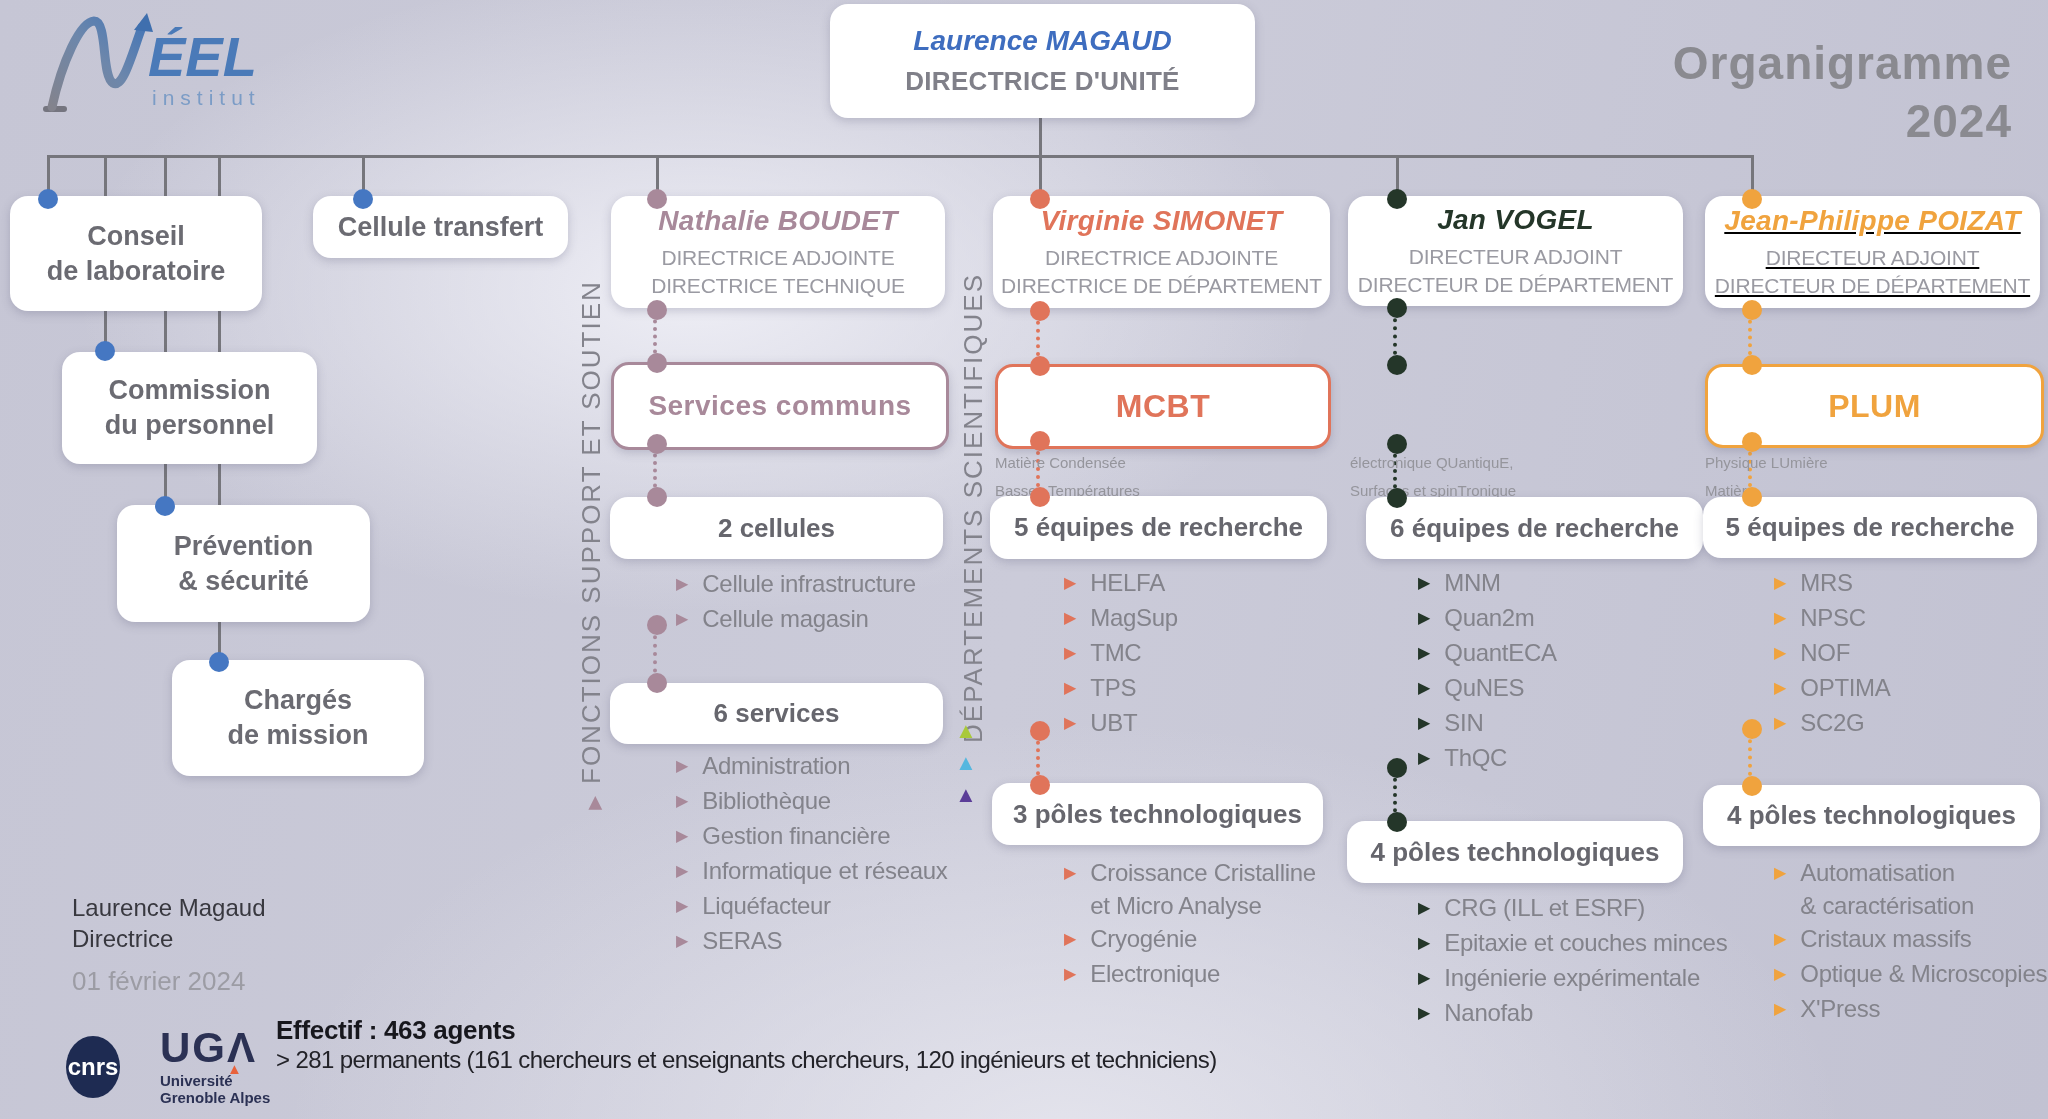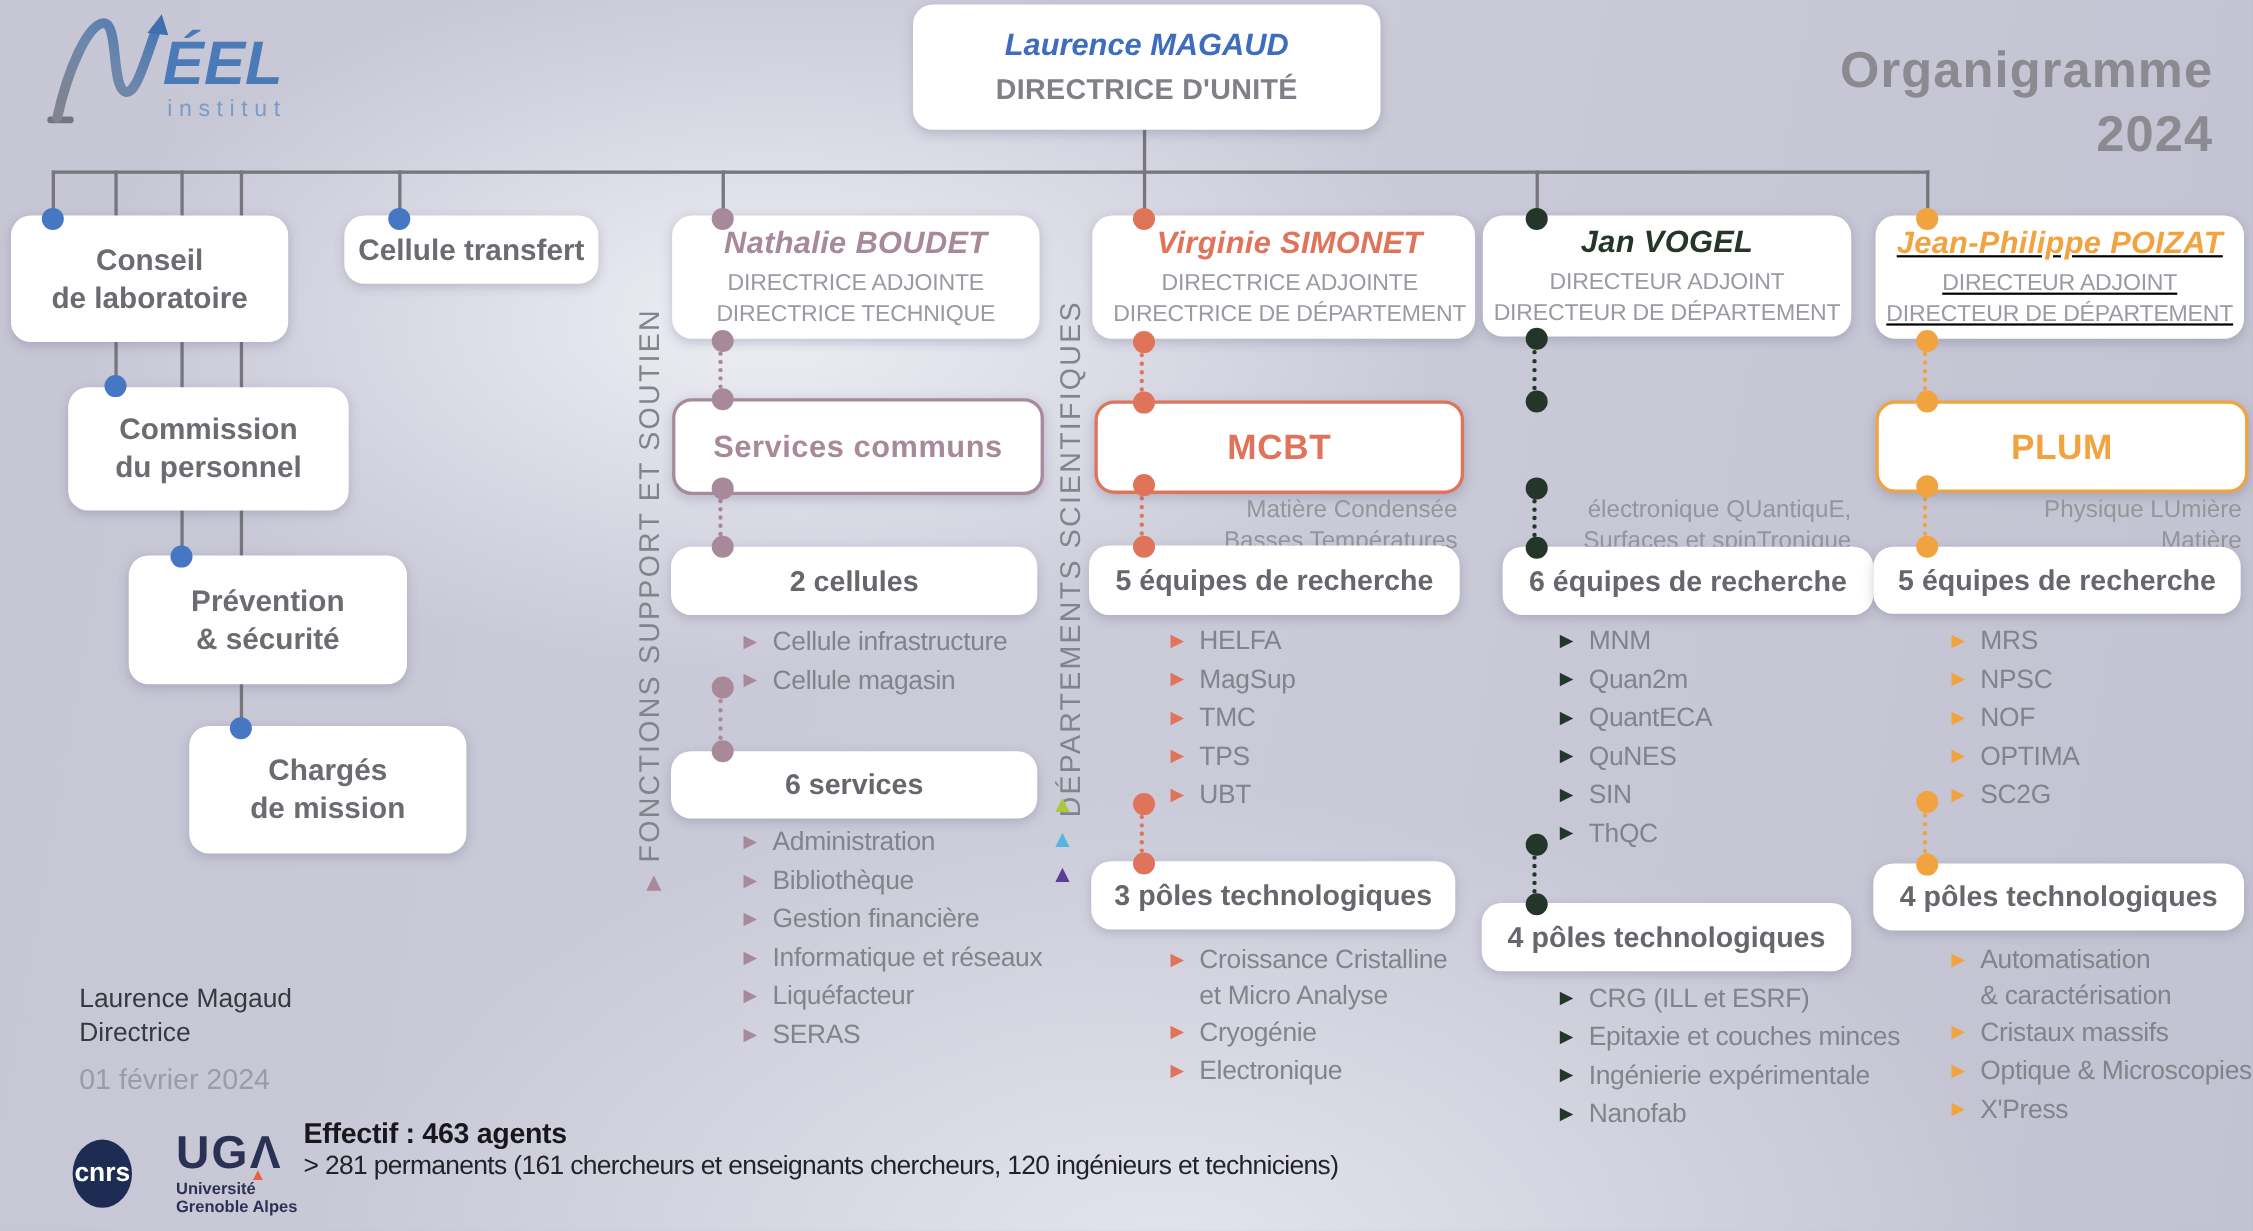--- a/index.html
+++ b/index.html
@@ -16,21 +16,21 @@
   .wbox{position:absolute;background:#fff;border-radius:18px;
     box-shadow:0 3px 10px rgba(80,80,110,.25);
     display:flex;flex-direction:column;align-items:center;justify-content:center;
     text-align:center;z-index:2;}
   .unit{border:3px solid;}
   .gov-label{font-weight:700;font-size:27px;color:#6B6B72;line-height:1.28;}
   .head-name{font-weight:700;font-style:italic;font-size:28px;letter-spacing:.3px;}
   .head-role{font-size:21px;color:#9A9AA2;line-height:1.32;margin-top:7px;letter-spacing:-.2px;}
   .unit-label{font-weight:700;font-size:32px;letter-spacing:.5px;}
   .sec-title{font-weight:700;font-size:26px;color:#66666D;}
-  .caption{position:absolute;z-index:2;text-align:right;font-size:22px;color:#95959C;line-height:28px;}
+  .caption{position:absolute;z-index:2;text-align:left;font-size:15px;color:#95959C;line-height:28px;}
   .list{position:absolute;z-index:3;}
   .lrow{display:flex;align-items:flex-start;}
   .tri{font-size:16px;line-height:35px;margin-right:14px;}
   .ltxt{font-size:24px;color:#83838B;letter-spacing:-.3px;text-align:left;}
   .ltxt div{line-height:35px;}
   .ltxt div+div{line-height:31px;}
   .dot{position:absolute;width:20px;height:20px;border-radius:50%;transform:translate(-50%,-50%);z-index:5;}
   .vdots{position:absolute;width:0;border-left:4px dotted #999;transform:translateX(-2px);z-index:1;}
   .vlabel{position:absolute;white-space:nowrap;font-size:26px;color:#83838C;letter-spacing:2px;
     transform:translate(-50%,-50%) rotate(-90deg);z-index:1;}
@@ -106,21 +106,21 @@
   </div>
 
   <div class="org-title" style="color: rgb(138, 138, 144);">
     <div>Organigramme</div>
     <div>2024</div>
   </div>
 
   <div class="wbox" style="left:10px;top:196px;width:252px;height:115px;">
     <div class="gov-label"><span>Conseil</span><br><span>de laboratoire</span></div>
   </div>
-  <div class="wbox" style="left:313px;top:196px;width:231px;height:62px;">
+  <div class="wbox" style="left:313px;top:196px;width:255px;height:62px;">
     <div class="gov-label">Cellule transfert</div>
   </div>
   <div class="wbox" style="left:62px;top:352px;width:255px;height:112px;">
     <div class="gov-label"><span>Commission</span><br><span>du personnel</span></div>
   </div>
   <div class="wbox" style="left:117px;top:505px;width:253px;height:117px;">
     <div class="gov-label"><span>Prévention</span><br><span>&amp; sécurité</span></div>
   </div>
   <div class="wbox" style="left:172px;top:660px;width:252px;height:116px;">
     <div class="gov-label"><span>Chargés</span><br><span>de mission</span></div>
@@ -185,21 +185,21 @@
         </div>
       </div>
       <div class="lrow">
         <span class="tri" style="color: rgb(168, 137, 154);">▶</span>
         <div class="ltxt">
           <div>SERAS</div>
         </div>
       </div>
     </div>
 
-  <div class="wbox" style="left:993px;top:196px;width:337px;height:112px;padding-left:11px;">
+  <div class="wbox" style="left:993px;top:196px;width:337px;height:112px;">
     <div class="head-name" style="color: rgb(224, 116, 90);">Virginie SIMONET</div>
     <div class="head-role"><span>DIRECTRICE ADJOINTE</span><br><span>DIRECTRICE DE DÉPARTEMENT</span></div>
   </div>
   <div class="wbox unit" style="left: 995px; top: 364px; width: 330px; height: 79px; border-color: rgb(224, 116, 90);">
     <div class="unit-label" style="color: rgb(224, 116, 90);">MCBT</div>
   </div>
   <div class="caption" style="left:995px;top:449px;width:330px;">
     <div>Matière Condensée</div>
     <div>Basses Températures</div>
   </div>

